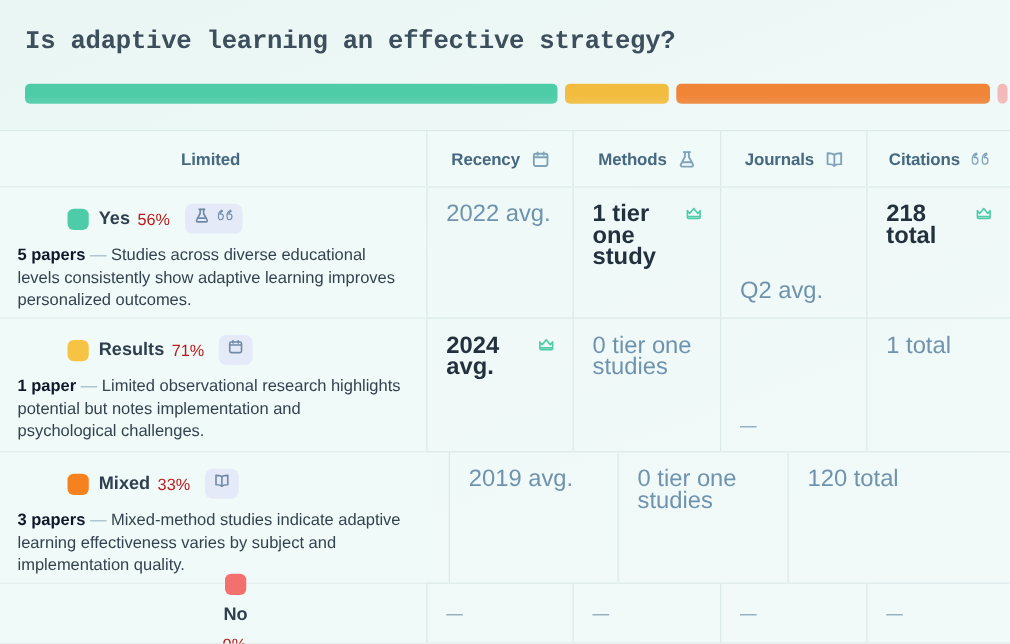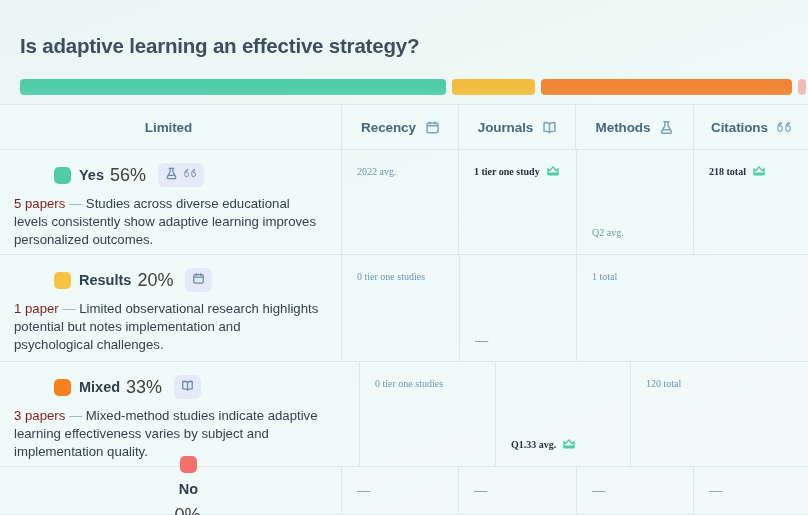--- a/index.html
+++ b/index.html
@@ -20,21 +20,22 @@
   .page {
     position: relative;
     width: 808px;
     height: 515px;
     background: linear-gradient(160deg, #e9f6f3 0%, #eff9f7 40%, #f1faf8 100%);
     overflow: hidden;
   }
 
   
   .header {
-    padding: 34px 20px 0 20px;
+    padding: 22px 20px 0 20px;
+    font-family: Liberation Mono, monospace;
   }
 
   .title {
     font-size: 20.5px;
     font-weight: bold;
     letter-spacing: -0.2px;
     color: #3d4e5c;
     line-height: 1.2;
   }
 
@@ -133,54 +134,53 @@
     flex: 0 0 17px;
   }
 
   .verdict-label {
     font-size: 14.5px;
     font-weight: bold;
     color: #2f3f4f;
   }
 
   .verdict-pct {
-    font-size: 18px;
-    color: #404040;
+    font-size: 13px;
+    color: #b91c1c;
     margin-left: -2px;
   }
 
   .badge {
     background: #e4eaf7;
     border-radius: 6px;
     padding: 3px 7px;
     display: inline-flex;
     align-items: center;
     gap: 6px;
     margin-left: 4px;
     color: #6f8aa8;
   }
 
   .summary {
     font-size: 13.2px;
     line-height: 18px;
     color: #33424f;
   }
 
-  .papers-count { color: #7f1d1d; }
+  .papers-count { color: #0f172a; font-weight: bold; }
   .em-dash { color: #9bb4c4; }
 
   
   .metric {
-    font-size: 10px;
+    font-size: 19px;
     color: #6f93ae;
     line-height: 17px;
     display: flex;
     align-items: flex-start;
     gap: 6px;
-    font-family: Liberation Serif, serif;
   }
 
   .metric.best {
     color: #23313f;
     font-weight: bold;
   }
 
   .metric .txt { display: block; }
 
   .crown {
@@ -222,35 +222,35 @@
         </div>
         <div class="cell recency">
           <span class="col-title">Recency</span>
           <span class="col-icon">
             <svg width="15" height="15" viewBox="0 0 16 16">
               <rect x="2.2" y="3.2" width="11.6" height="10.4" rx="1.6" fill="none" stroke="#7fa3bb" stroke-width="1.6" stroke-linecap="round" stroke-linejoin="round"></rect>
               <path d="M2.2 6.2h11.6M5.4 2v2.2M10.6 2v2.2" fill="none" stroke="#7fa3bb" stroke-width="1.6" stroke-linecap="round" stroke-linejoin="round"></path>
             </svg>
           </span>
         </div>
+        <div class="cell methods">
+          <span class="col-title">Methods</span>
+          <span class="col-icon">
+            <svg width="15" height="15" viewBox="0 0 16 16">
+              <path d="M6.3 1.8v4.1L2.9 12.2a1.3 1.3 0 0 0 1.1 2h8a1.3 1.3 0 0 0 1.1-2L9.7 5.9V1.8" fill="none" stroke="#7fa3bb" stroke-width="1.6" stroke-linecap="round" stroke-linejoin="round"></path>
+              <path d="M5.3 1.8h5.4M4.6 10.4h6.8" fill="none" stroke="#7fa3bb" stroke-width="1.6" stroke-linecap="round" stroke-linejoin="round"></path>
+            </svg>
+          </span>
+        </div>
         <div class="cell journals">
           <span class="col-title">Journals</span>
           <span class="col-icon">
             <svg width="15" height="15" viewBox="0 0 16 16">
               <path d="M8 4.1C6.9 3.1 5.4 2.7 2.2 2.8v9.3c3.2-.1 4.7.3 5.8 1.3 1.1-1 2.6-1.4 5.8-1.3V2.8c-3.2-.1-4.7.3-5.8 1.3z" fill="none" stroke="#7fa3bb" stroke-width="1.6" stroke-linecap="round" stroke-linejoin="round"></path>
               <path d="M8 4.1v9.3" fill="none" stroke="#7fa3bb" stroke-width="1.6" stroke-linecap="round" stroke-linejoin="round"></path>
-            </svg>
-          </span>
-        </div>
-        <div class="cell methods">
-          <span class="col-title">Methods</span>
-          <span class="col-icon">
-            <svg width="15" height="15" viewBox="0 0 16 16">
-              <path d="M6.3 1.8v4.1L2.9 12.2a1.3 1.3 0 0 0 1.1 2h8a1.3 1.3 0 0 0 1.1-2L9.7 5.9V1.8" fill="none" stroke="#7fa3bb" stroke-width="1.6" stroke-linecap="round" stroke-linejoin="round"></path>
-              <path d="M5.3 1.8h5.4M4.6 10.4h6.8" fill="none" stroke="#7fa3bb" stroke-width="1.6" stroke-linecap="round" stroke-linejoin="round"></path>
             </svg>
           </span>
         </div>
         <div class="cell citations">
           <span class="col-title">Citations</span>
           <span class="col-icon">
             <svg width="15" height="15" viewBox="0 0 18 16">
               <path d="M3 12.6c2.1 0 3.4-1.5 3.4-3.6 0-1.7-1.1-2.8-2.5-2.8-.4 0-.8.1-1 .2.2-1.4 1.2-2.6 2.6-3.2L4.9 2C2.6 2.9 1 5 1 7.9c0 2.9 1 4.7 2 4.7z" fill="none" stroke="#7fa3bb" stroke-width="1.3" stroke-linejoin="round"></path>
               <path d="M12.6 12.6c2.1 0 3.4-1.5 3.4-3.6 0-1.7-1.1-2.8-2.5-2.8-.4 0-.8.1-1 .2.2-1.4 1.2-2.6 2.6-3.2L14.5 2c-2.3.9-3.9 3-3.9 5.9 0 2.9 1 4.7 2 4.7z" fill="none" stroke="#7fa3bb" stroke-width="1.3" stroke-linejoin="round"></path>
             </svg>
@@ -308,29 +308,40 @@
                 </svg>
               </span>
             </span>
           </div>
         </div>
         <div class="row r2">
           <div class="cell results">
             <div class="verdict-line">
               <span class="swatch" style="background:#f6c344"></span>
               <span class="verdict-label">Results</span>
-              <span class="verdict-pct">20%</span>
+              <span class="verdict-pct">71%</span>
               <span class="badge">
                 <span><svg width="13" height="13" viewBox="0 0 16 16">
                     <rect x="2.2" y="3.2" width="11.6" height="10.4" rx="1.6" fill="none" stroke="#6f8aa8" stroke-width="1.6" stroke-linecap="round" stroke-linejoin="round"></rect>
                     <path d="M2.2 6.2h11.6M5.4 2v2.2M10.6 2v2.2" fill="none" stroke="#6f8aa8" stroke-width="1.6" stroke-linecap="round" stroke-linejoin="round"></path>
                   </svg></span>
               </span>
             </div>
             <div class="summary"><span class="papers-count">1 paper</span> <span class="em-dash">—</span> <span>Limited observational research highlights potential but notes implementation and psychological challenges.</span></div>
+          </div>
+          <div class="cell recency">
+            <span class="metric best">
+              <span class="txt">2024 avg.</span>
+              <span class="crown">
+                <svg width="14" height="14" viewBox="0 0 16 16">
+                  <path d="M2.2 5.2l2.1 2.5L8 3.2l3.7 4.5 2.1-2.5v6.1c0 .6-.5 1-1 1H3.2c-.6 0-1-.4-1-1z" fill="none" stroke="#4ecca8" stroke-width="1.5" stroke-linejoin="round"></path>
+                  <path d="M2.6 10.6h10.8" fill="none" stroke="#4ecca8" stroke-width="1.5" stroke-linecap="round"></path>
+                </svg>
+              </span>
+            </span>
           </div>
           <div class="cell methods">
             <span class="metric">
               <span class="txt">0 tier one studies</span>
             </span>
           </div>
           <div class="cell journals">
             <span class="dash">—</span>
           </div>
           <div class="cell citations">
@@ -347,34 +358,28 @@
               <span class="verdict-pct">33%</span>
               <span class="badge">
                 <span><svg width="13" height="13" viewBox="0 0 16 16">
                     <path d="M8 4.1C6.9 3.1 5.4 2.7 2.2 2.8v9.3c3.2-.1 4.7.3 5.8 1.3 1.1-1 2.6-1.4 5.8-1.3V2.8c-3.2-.1-4.7.3-5.8 1.3z" fill="none" stroke="#6f8aa8" stroke-width="1.6" stroke-linecap="round" stroke-linejoin="round"></path>
                     <path d="M8 4.1v9.3" fill="none" stroke="#6f8aa8" stroke-width="1.6" stroke-linecap="round" stroke-linejoin="round"></path>
                   </svg></span>
               </span>
             </div>
             <div class="summary"><span class="papers-count">3 papers</span> <span class="em-dash">—</span> <span>Mixed-method studies indicate adaptive learning effectiveness varies by subject and implementation quality.</span></div>
           </div>
+          <div class="cell recency">
+            <span class="metric">
+              <span class="txt">2019 avg.</span>
+            </span>
+          </div>
           <div class="cell methods">
             <span class="metric">
               <span class="txt">0 tier one studies</span>
-            </span>
-          </div>
-          <div class="cell journals">
-            <span class="metric best">
-              <span class="txt">Q1.33 avg.</span>
-              <span class="crown">
-                <svg width="14" height="14" viewBox="0 0 16 16">
-                  <path d="M2.2 5.2l2.1 2.5L8 3.2l3.7 4.5 2.1-2.5v6.1c0 .6-.5 1-1 1H3.2c-.6 0-1-.4-1-1z" fill="none" stroke="#4ecca8" stroke-width="1.5" stroke-linejoin="round"></path>
-                  <path d="M2.6 10.6h10.8" fill="none" stroke="#4ecca8" stroke-width="1.5" stroke-linecap="round"></path>
-                </svg>
-              </span>
             </span>
           </div>
           <div class="cell citations">
             <span class="metric">
               <span class="txt">120 total</span>
             </span>
           </div>
         </div>
         <div class="row r4">
           <div class="cell results">

